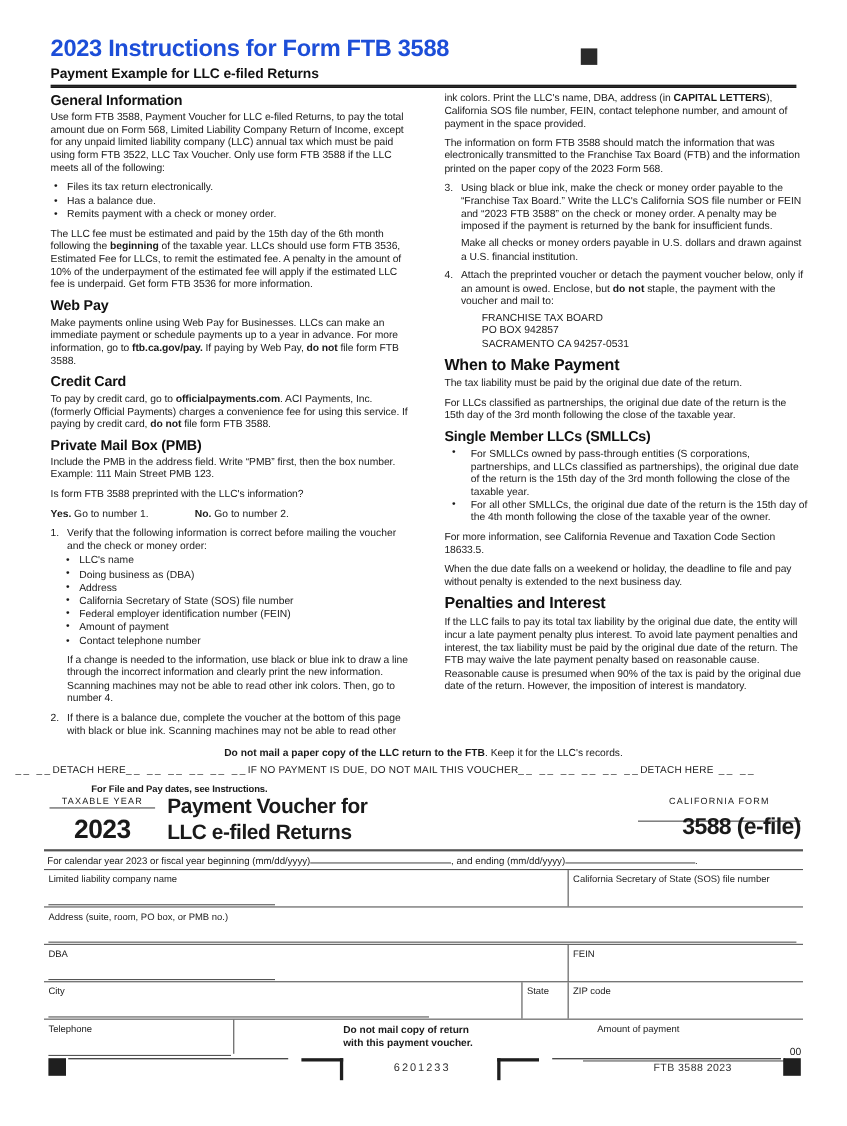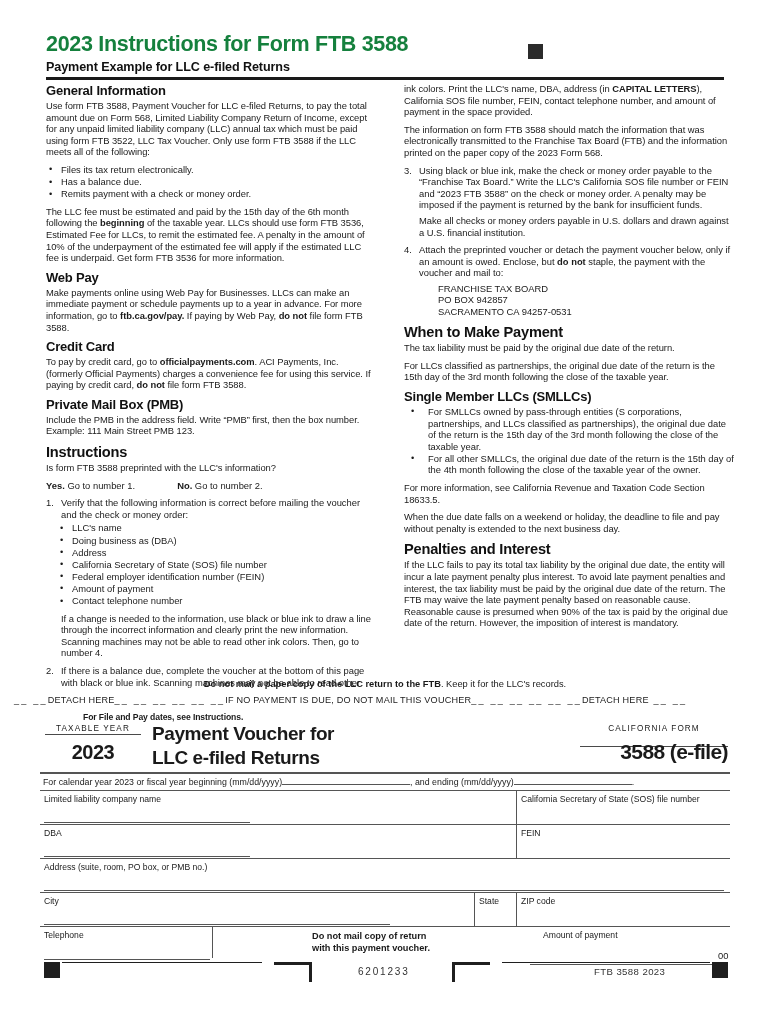--- a/index.html
+++ b/index.html
@@ -10,21 +10,21 @@
     color:#1a1a1a;
     position:relative;
     overflow:hidden;
   }
   .page { position:absolute; left:0; top:0; width:770px; height:1024px; }
 
   
   .hdr { position:absolute; left:46px; top:33px; width:678px; }
   .hdr-title {
     font-size:21.5px; font-weight:bold; letter-spacing:-0.3px;
-    line-height:1.05; color:#15803d;
+    line-height:1.05; color:#1d4ed8;
   }
   .hdr-sub {
     font-size:12.6px; font-weight:bold; letter-spacing:-0.1px;
     margin-top:4px; color:#111;
   }
   .hdr-rule {
     margin-top:3px; border-top:2.4px solid #1a1a1a;
     border-bottom:1px solid #1a1a1a; height:3px;
   }
   .corner-mark {
@@ -94,21 +94,21 @@
   .voucher { position:absolute; left:40px; top:722px; width:690px; }
 
   .v-head { position:relative; height:50px; }
   .ty-lab {
     position:absolute; left:5px; top:2px; width:96px; text-align:center;
     font-size:8.2px; letter-spacing:1.1px; border-bottom:1px solid #4a4a4a;
     padding-bottom:1px;
   }
   .ty-val {
     position:absolute; left:5px; top:19px; width:96px; text-align:center;
-    font-size:20px; font-weight:bold; letter-spacing:-0.5px;
+    font-size:24px; font-weight:bold; letter-spacing:-0.5px;
   }
   .v-title {
     position:absolute; left:112px; top:0px;
     font-size:19px; font-weight:bold; line-height:24px; letter-spacing:-0.4px;
   }
   .cf-lab {
     position:absolute; right:2px; top:2px; width:148px; text-align:center;
     font-size:8.2px; letter-spacing:1.1px; border-bottom:1px solid #4a4a4a;
     padding-bottom:13px;
   }
@@ -176,21 +176,20 @@
 
     <h2 class="sec">Web Pay</h2>
     <p class="t"><span>Make payments online using Web Pay for Businesses. LLCs can make an immediate payment or schedule payments up to a year in advance. For more information, go to </span><b>ftb.ca.gov/pay.</b><span> If paying by Web Pay, </span><b>do not</b><span> file form FTB 3588.</span></p>
 
     <h2 class="sec">Credit Card</h2>
     <p class="t"><span>To pay by credit card, go to </span><b>officialpayments.com</b><span>. ACI Payments, Inc. (formerly Official Payments) charges a convenience fee for using this service. If paying by credit card, </span><b>do not</b><span> file form FTB 3588.</span></p>
 
     <h2 class="sec">Private Mail Box (PMB)</h2>
     <p class="t">Include the PMB in the address field. Write “PMB” first, then the box number. Example: 111 Main Street PMB 123.</p>
 
-    <h2 class="sec big">Instructions</h2>
     <p class="t">Is form FTB 3588 preprinted with the LLC's information?</p>
     <div class="yesno"><b>Yes.</b><span> Go to number 1.</span><span class="gap"></span><b>No.</b><span> Go to number 2.</span></div>
 
     <ol class="nl">
       <li style="margin-bottom:2px;">
         <span class="num">1.</span>
         <span>Verify that the following information is correct before mailing the voucher and the check or money order:</span>
       </li>
     </ol>
     <ul class="bl ind">
@@ -279,29 +278,29 @@
     </div>
 
     <div class="grid-row" style="height:34px;">
       <div class="vdiv" style="left:476px;"></div>
       <div class="cellL">Limited liability company name</div>
       <div class="cellR" style="left:476px;">California Secretary of State (SOS) file number</div>
       <div class="fieldline" style="left:4px; right:480px; top:31px;"></div>
     </div>
 
     <div class="grid-row" style="height:34px;">
+      <div class="cellL">Address (suite, room, PO box, or PMB no.)</div>
+      <div class="fieldline" style="left:4px; right:6px; top:31px;"></div>
+    </div>
+
+    <div class="grid-row" style="height:34px;">
       <div class="vdiv" style="left:476px;"></div>
       <div class="cellL">DBA</div>
       <div class="cellR" style="left:476px;">FEIN</div>
       <div class="fieldline" style="left:4px; right:480px; top:31px;"></div>
-    </div>
-
-    <div class="grid-row" style="height:34px;">
-      <div class="cellL">Address (suite, room, PO box, or PMB no.)</div>
-      <div class="fieldline" style="left:4px; right:6px; top:31px;"></div>
     </div>
 
     <div class="grid-row" style="height:34px;">
       <div class="vdiv" style="left:434px;"></div>
       <div class="vdiv" style="left:476px;"></div>
       <div class="cellL">City</div>
       <div class="cellR" style="left:434px;">State</div>
       <div class="cellR" style="left:476px;">ZIP code</div>
       <div class="fieldline" style="left:4px; right:340px; top:31px;"></div>
     </div>

